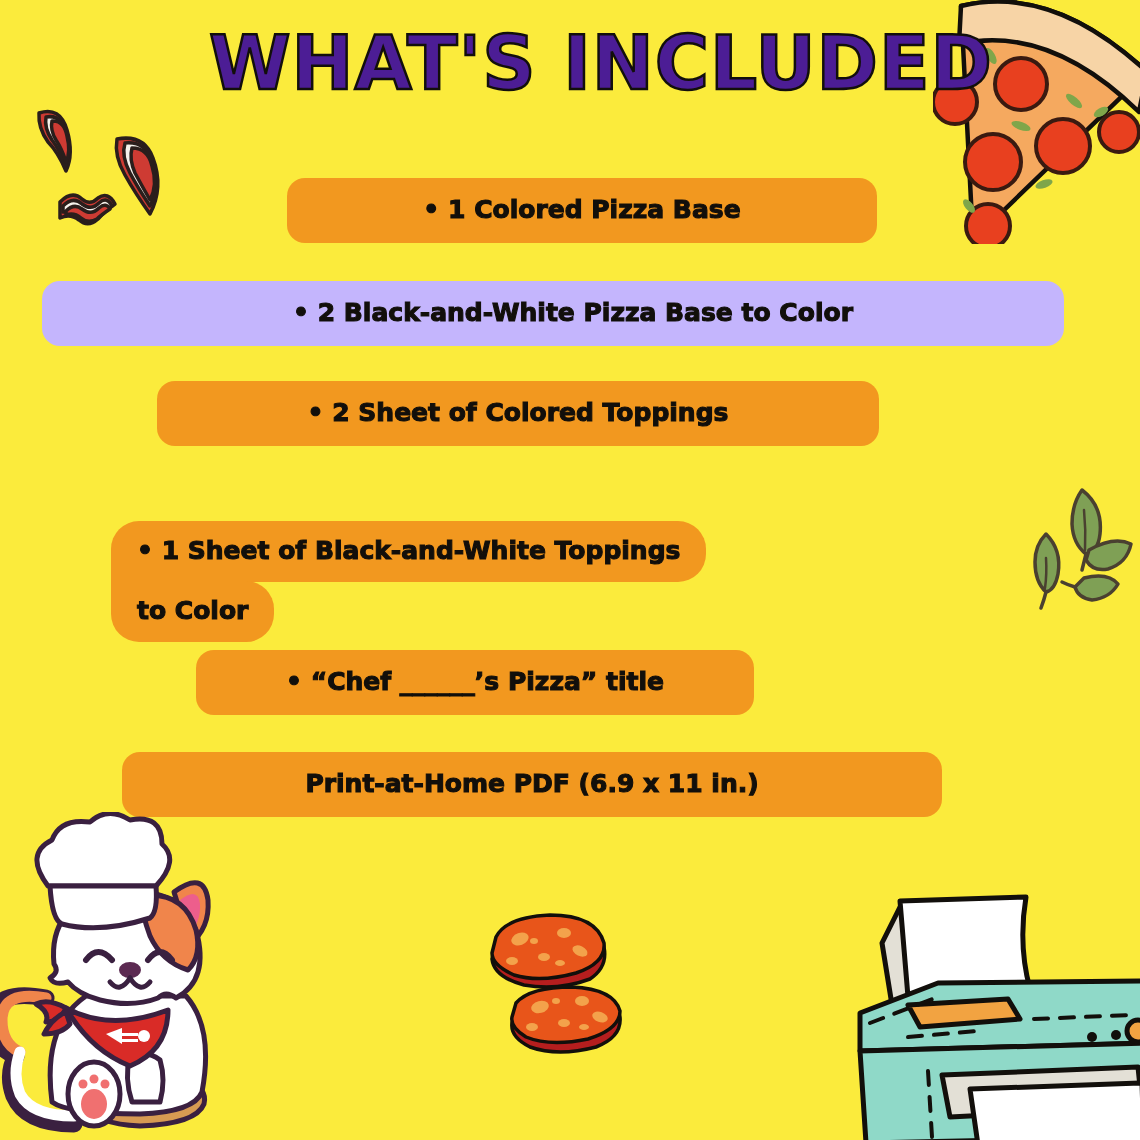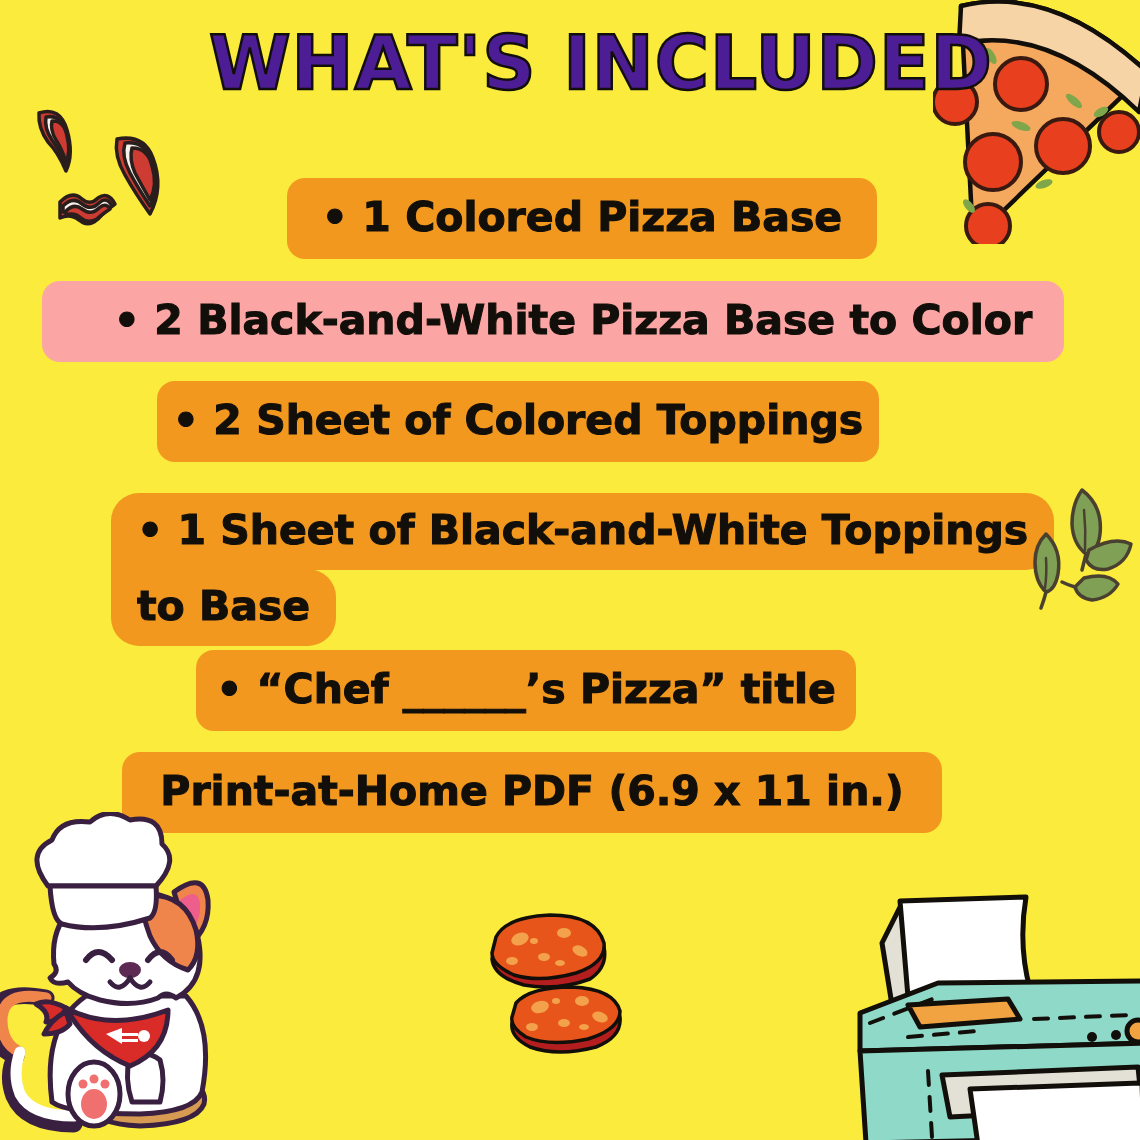--- a/index.html
+++ b/index.html
@@ -51,21 +51,21 @@
   .row {
     position: absolute;
     display: flex;
   }
   .pill {
     background: #F2981F;
     border-radius: 18px;
     color: #120F0B;
     font-family: "DejaVu Sans", "Liberation Sans", sans-serif;
     font-weight: bold;
-    font-size: 41px;
+    font-size: 25px;
     line-height: 1;
     display: flex;
     align-items: center;
     box-sizing: border-box;
     white-space: nowrap;
     -webkit-text-stroke: 1.1px #120F0B;
   }
   .pill.two-line {
     flex-direction: column;
     align-items: flex-start;
@@ -73,38 +73,39 @@
     background: transparent;
     border-radius: 0;
     padding: 0;
   }
   .pill .ln {
     background: #F2981F;
     border-radius: 28px;
     padding: 17px 26px 19px 26px;
     display: block;
     white-space: nowrap;
+    margin-top: 28px;
   }
   .pill .ln.first { border-bottom-left-radius: 0; }
   .pill .ln.second { border-top-left-radius: 0; margin-top: -1px; }
 
   
   #row-1 { left: 287px;  top: 178px; }
   #row-1 .pill { width: 590px; justify-content: center; padding: 19px 0 21px 0; }
 
   #row-2 { left: 42px;   top: 281px; }
   #row-2 .pill { width: 1022px; justify-content: center; padding: 19px 0 21px 0; }
 
   #row-3 { left: 157px;  top: 381px; }
   #row-3 .pill { width: 722px; justify-content: center; padding: 19px 0 21px 0; }
 
   #row-4 { left: 111px;  top: 493px; }
 
   #row-5 { left: 196px;  top: 650px; }
-  #row-5 .pill { width: 660px; justify-content: center; padding: 19px 0 21px 0; }
+  #row-5 .pill { width: 558px; justify-content: center; padding: 19px 0 21px 0; }
 
   #row-6 { left: 122px;  top: 752px; }
   #row-6 .pill { width: 820px; justify-content: center; padding: 19px 0 21px 0; }
 
   
   .deco { position: absolute; z-index: 2; }
   #pizza-slice   { right: -8px;  top: -6px;  width: 215px; height: 250px; z-index: 3;}
   #bacon-strips  { left: 22px;   top: 92px;  width: 170px; height: 140px; }
   #basil-leaves  { left: 1010px; top: 482px; width: 135px; height: 135px; z-index: 6;}
   #pepperoni     { left: 468px;  top: 905px; width: 175px; height: 160px; }
@@ -282,35 +283,35 @@
 
   <div id="list">
 
     <div class="row" id="row-1">
       <div class="pill" style="background: rgb(242, 152, 31); color: rgb(18, 15, 11);">
         <span>• 1 Colored Pizza Base</span>
       </div>
     </div>
 
     <div class="row" id="row-2">
-      <div class="pill" style="background: #fca5a5; color: rgb(18, 15, 11); padding-left: 40px;">
+      <div class="pill" style="background: #c4b5fd; color: rgb(18, 15, 11); padding-left: 40px;">
         <span>• 2 Black-and-White Pizza Base to Color</span>
       </div>
     </div>
 
     <div class="row" id="row-3">
       <div class="pill" style="background: rgb(242, 152, 31); color: rgb(18, 15, 11);">
         <span>• 2 Sheet of Colored Toppings</span>
       </div>
     </div>
 
     <div class="row" id="row-4">
       <div class="pill two-line" style="color: rgb(18, 15, 11);">
         <span class="ln first" style="background: rgb(242, 152, 31);">• 1 Sheet of Black-and-White Toppings</span>
-        <span class="ln second" style="background: rgb(242, 152, 31);">to Base</span>
+        <span class="ln second" style="background: rgb(242, 152, 31);">to Color</span>
       </div>
     </div>
 
     <div class="row" id="row-5">
       <div class="pill" style="background: rgb(242, 152, 31); color: rgb(18, 15, 11);">
         <span>• “Chef ______’s Pizza” title</span>
       </div>
     </div>
 
     <div class="row" id="row-6">

